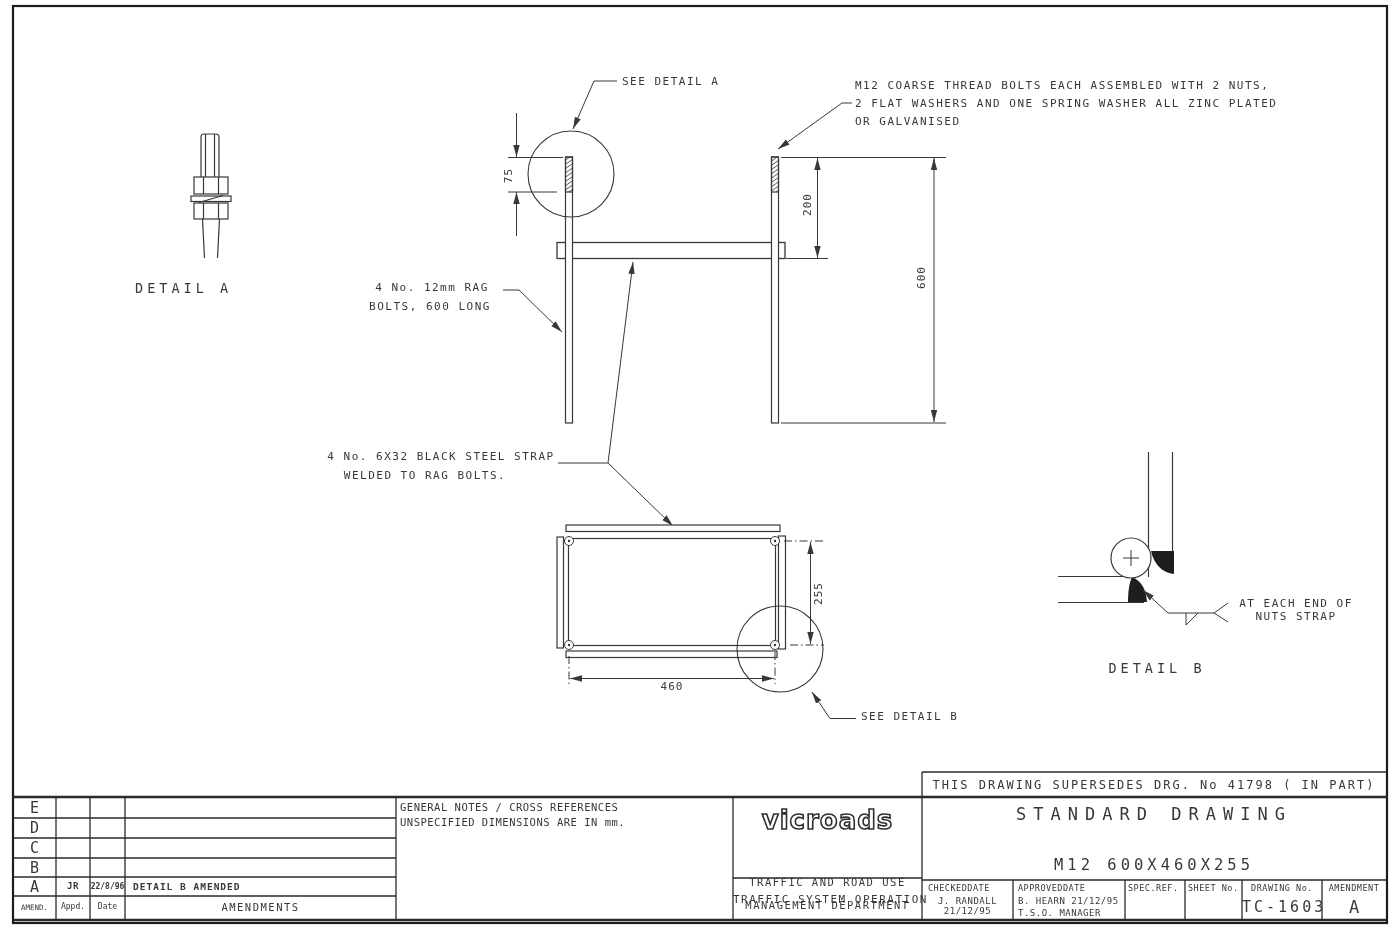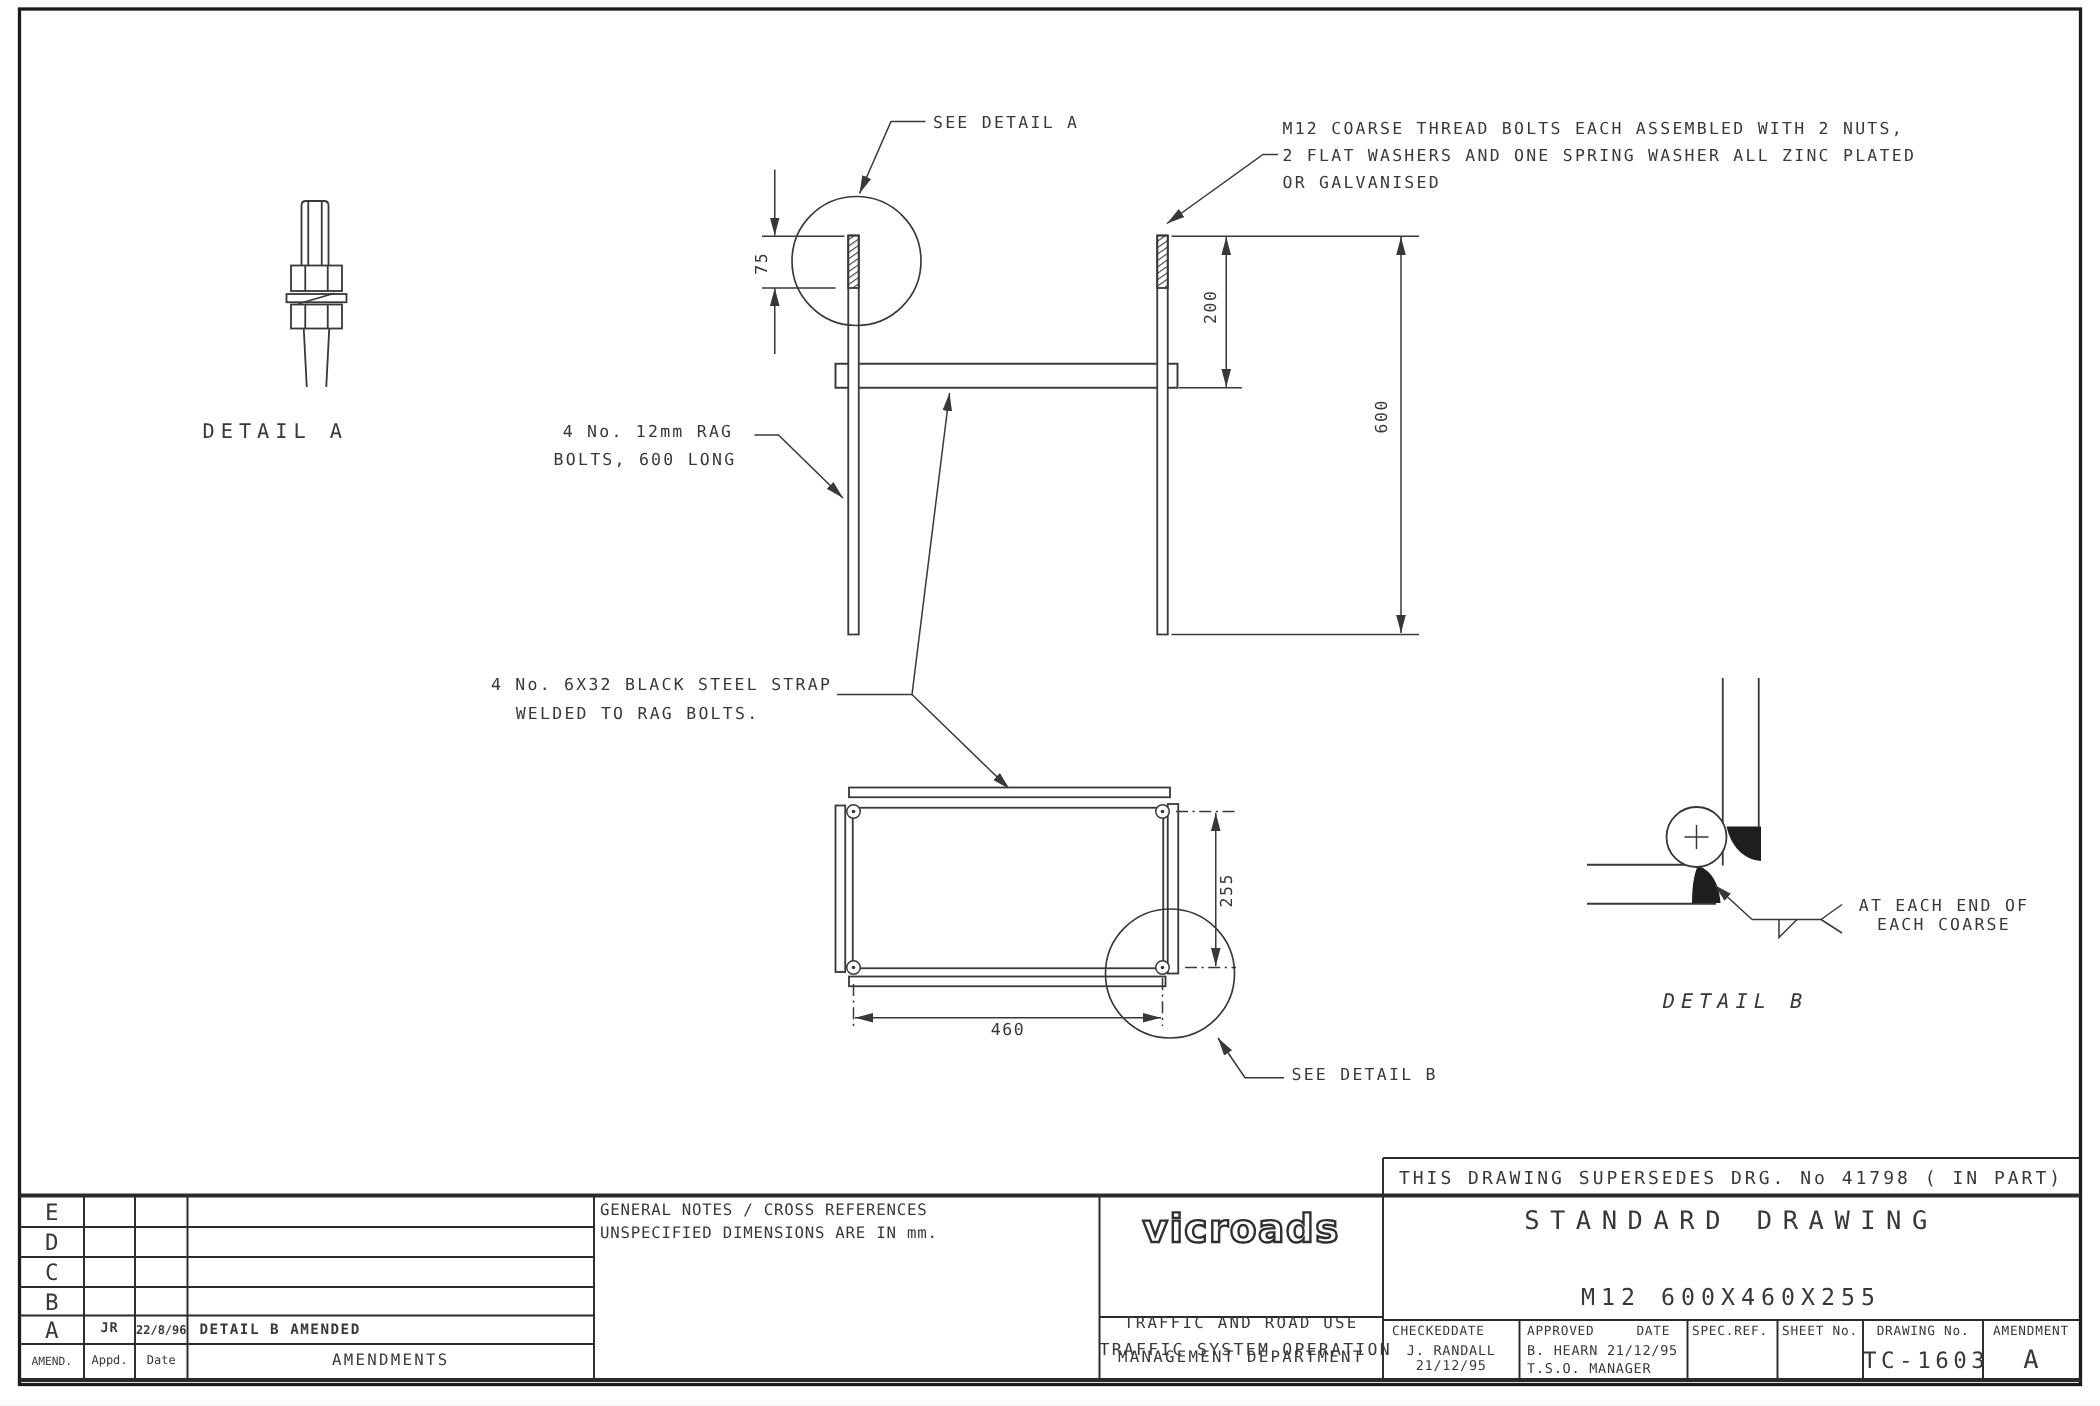--- a/index.html
+++ b/index.html
@@ -178,37 +178,37 @@
       <line x1="1013" y1="880" x2="1013" y2="920"></line>
       <line x1="1125" y1="880" x2="1125" y2="920"></line>
       <line x1="1185" y1="880" x2="1185" y2="920"></line>
       <line x1="1242" y1="880" x2="1242" y2="920"></line>
       <line x1="1322" y1="880" x2="1322" y2="920"></line>
       <line x1="13" y1="920" x2="1387" y2="920" stroke-width="2.6"></line>
     </g>
   </svg>
 
   <div class="t detlbl" style="left:135px;top:280px;width:150px;">DETAIL A</div>
-  <div class="t detlbl" style="left:1082px;top:660px;width:150px;text-align:center;font-style:italic;">DETAIL B</div>
+  <div class="t detlbl" style="left:1082px;top:660px;width:150px;text-align:center;">DETAIL B</div>
 
   <div class="t ann" style="left:622px;top:75px;">SEE DETAIL A</div>
   <div class="t ann" style="left:861px;top:710px;">SEE DETAIL B</div>
 
   <div class="t ann" style="left:855px;top:79px;">M12 COARSE THREAD BOLTS EACH ASSEMBLED WITH 2 NUTS,</div>
   <div class="t ann" style="left:855px;top:97px;">2 FLAT WASHERS AND ONE SPRING WASHER ALL ZINC PLATED</div>
   <div class="t ann" style="left:855px;top:115px;">OR GALVANISED</div>
 
   <div class="t ann ctr" style="left:332px;top:281px;width:200px;">4 No. 12mm RAG</div>
   <div class="t ann ctr" style="left:330px;top:300px;width:200px;">BOLTS, 600 LONG</div>
 
   <div class="t ann ctr" style="left:326px;top:450px;width:230px;">4 No. 6X32 BLACK STEEL STRAP</div>
   <div class="t ann ctr" style="left:325px;top:469px;width:200px;">WELDED TO RAG BOLTS.</div>
 
   <div class="t ann ctr" style="left:1196px;top:597px;width:200px;">AT EACH END OF</div>
-  <div class="t ann ctr" style="left:1196px;top:610px;width:200px;">EACH COARSE</div>
+  <div class="t ann ctr" style="left:1196px;top:610px;width:200px;">NUTS STRAP</div>
 
   <div class="t dim rot" style="left:493px;top:169px;width:30px;">75</div>
   <div class="t dim rot" style="left:791px;top:198px;width:32px;">200</div>
   <div class="t dim rot" style="left:905px;top:271px;width:32px;">600</div>
   <div class="t dim rot" style="left:802px;top:587px;width:32px;">255</div>
   <div class="t dim ctr" style="left:642px;top:680px;width:60px;">460</div>
 
   <div class="t sup ctr" style="left:922px;top:778px;width:464px;">THIS DRAWING SUPERSEDES DRG. No 41798 ( IN PART)</div>
   <div class="t std ctr" style="left:922px;top:804px;width:464px;">STANDARD DRAWING</div>
   <div class="t ttl2 ctr" style="left:922px;top:856px;width:464px;">M12 600X460X255</div>
@@ -221,21 +221,21 @@
   <div class="t dept ctr" style="left:733px;top:853px;width:189px;margin-top:46px;">MANAGEMENT DEPARTMENT</div>
   <div class="t dept ctr" style="left:733px;top:893px;width:189px;font-size:11px;">TRAFFIC SYSTEM OPERATION</div>
 
   <div class="t lab flexjust" style="left:928px;top:883px;width:80px;">
     <span>CHECKED</span>
     <span>DATE</span>
   </div>
   <div class="t val ctr" style="left:922px;top:896px;width:91px;">J. RANDALL</div>
   <div class="t val ctr" style="left:922px;top:906px;width:91px;">21/12/95</div>
 
-  <div class="t lab flexjust" style="left:1018px;top:883px;width:100px;gap:28px;">
+  <div class="t lab flexjust" style="left:1018px;top:883px;width:100px;">
     <span>APPROVED</span>
     <span>DATE</span>
   </div>
   <div class="t val" style="left:1018px;top:896px;">B. HEARN 21/12/95</div>
   <div class="t val" style="left:1018px;top:908px;">T.S.O. MANAGER</div>
 
   <div class="t lab" style="left:1128px;top:883px;">SPEC.REF.</div>
   <div class="t lab" style="left:1188px;top:883px;">SHEET No.</div>
   <div class="t lab ctr" style="left:1242px;top:883px;width:80px;">DRAWING No.</div>
   <div class="t ctr" style="left:1242px;top:898px;width:80px;font-size:15px;letter-spacing:3px;">TC-1603</div>

